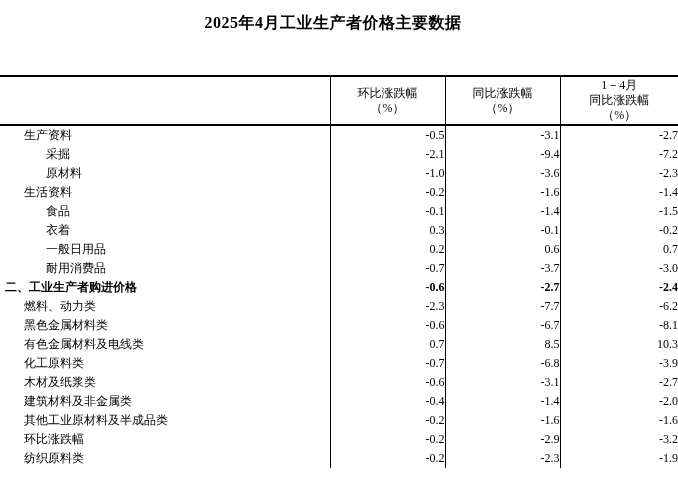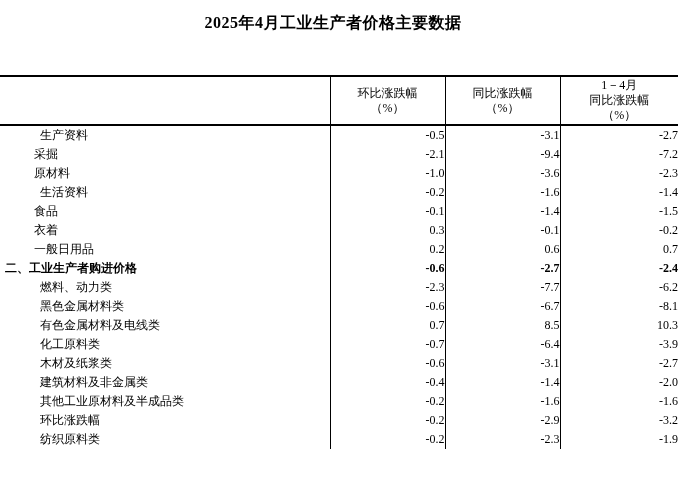--- a/index.html
+++ b/index.html
@@ -52,22 +52,22 @@
     height: 19px;
     font-size: 12px;
     line-height: 19px;
     padding: 0;
     white-space: nowrap;
     overflow: hidden;
   }
   td.lbl { text-align: left; }
   td.num { text-align: right; padding-right: 8px; }
   tr.lvl0 td.lbl { padding-left: 5px; }
-  tr.lvl1 td.lbl { padding-left: 40px; margin-left: 16px; }
-  tr.lvl2 td.lbl { padding-left: 34px; }
+  tr.lvl1 td.lbl { padding-left: 24px; margin-left: 16px; }
+  tr.lvl2 td.lbl { padding-left: 46px; }
   tr.section td { font-weight: bold; }
   .hline { display: block; }
 </style>
 </head>
 <body>
 
 <div>
   <h1 class="page-title">2025年4月工业生产者价格主要数据</h1>
 
   <table class="stats">
@@ -130,20 +130,26 @@
         <td class="num">0.3</td>
         <td class="num">-0.1</td>
         <td class="num">-0.2</td>
       </tr>
       <tr class="lvl2">
         <td class="lbl">一般日用品</td>
         <td class="num">0.2</td>
         <td class="num">0.6</td>
         <td class="num">0.7</td>
       </tr>
+      <tr class="lvl2">
+        <td class="lbl">耐用消费品</td>
+        <td class="num">-0.7</td>
+        <td class="num">-3.7</td>
+        <td class="num">-3.0</td>
+      </tr>
       <tr class="lvl0 section">
         <td class="lbl">二、工业生产者购进价格</td>
         <td class="num">-0.6</td>
         <td class="num">-2.7</td>
         <td class="num">-2.4</td>
       </tr>
       <tr class="lvl1">
         <td class="lbl">燃料、动力类</td>
         <td class="num">-2.3</td>
         <td class="num">-7.7</td>
@@ -157,21 +163,21 @@
       </tr>
       <tr class="lvl1">
         <td class="lbl">有色金属材料及电线类</td>
         <td class="num">0.7</td>
         <td class="num">8.5</td>
         <td class="num">10.3</td>
       </tr>
       <tr class="lvl1">
         <td class="lbl">化工原料类</td>
         <td class="num">-0.7</td>
-        <td class="num">-6.4</td>
+        <td class="num">-6.8</td>
         <td class="num">-3.9</td>
       </tr>
       <tr class="lvl1">
         <td class="lbl">木材及纸浆类</td>
         <td class="num">-0.6</td>
         <td class="num">-3.1</td>
         <td class="num">-2.7</td>
       </tr>
       <tr class="lvl1">
         <td class="lbl">建筑材料及非金属类</td>

